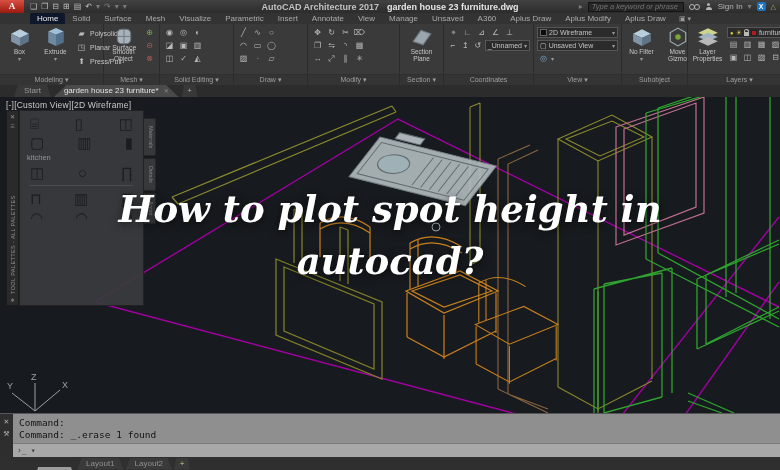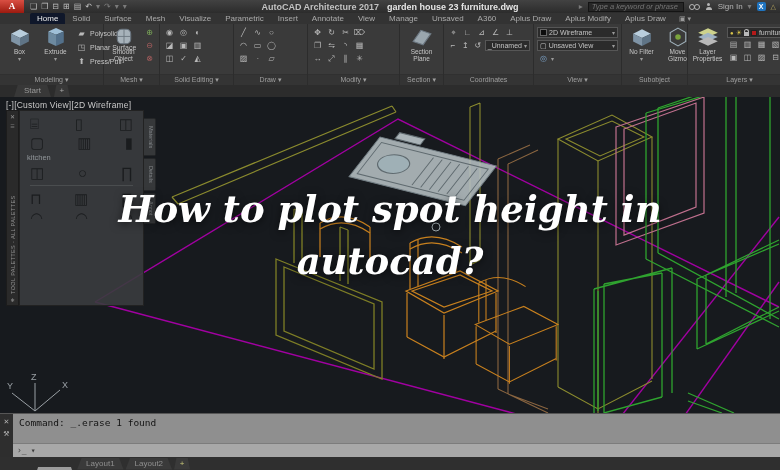--- a/index.html
+++ b/index.html
@@ -403,20 +403,24 @@
 
           </div>
         </div>
       </div>
       <div class="plabel"><span>Layers</span> ▾</div>
     </div>
   </div>
 
   <div class="filetabs">
     <span class="ftab">Start</span>
+    <span class="ftab active">
+      <span>garden house 23 furniture*</span>
+      <span class="x">✕</span>
+    </span>
     <span class="fplus">+</span>
   </div>
 
   <div class="canvas">
     <div class="vplabel">[-][Custom View][2D Wireframe]</div>
 
     <svg class="scene" width="780" height="316" viewBox="0 0 780 316">
 
       <g stroke="#a100a1" fill="none" stroke-width="1.4">
         <path d="M95,205 L398,22 L779,210"></path>
@@ -551,20 +555,21 @@
     </div>
   </div>
 
   <div class="cmdwin">
     <div class="cstrip">
       <span>✕</span>
       <span>⚒</span>
     </div>
     <div class="cmain">
       <div class="chist">
+        <div>Command:</div>
         <div>Command: _.erase 1 found</div>
       </div>
       <div class="cinput">
         <span class="cprompt">›_</span>
         <span class="cprompt">▾</span>
       </div>
     </div>
   </div>
 
   <div class="layoutbar">

